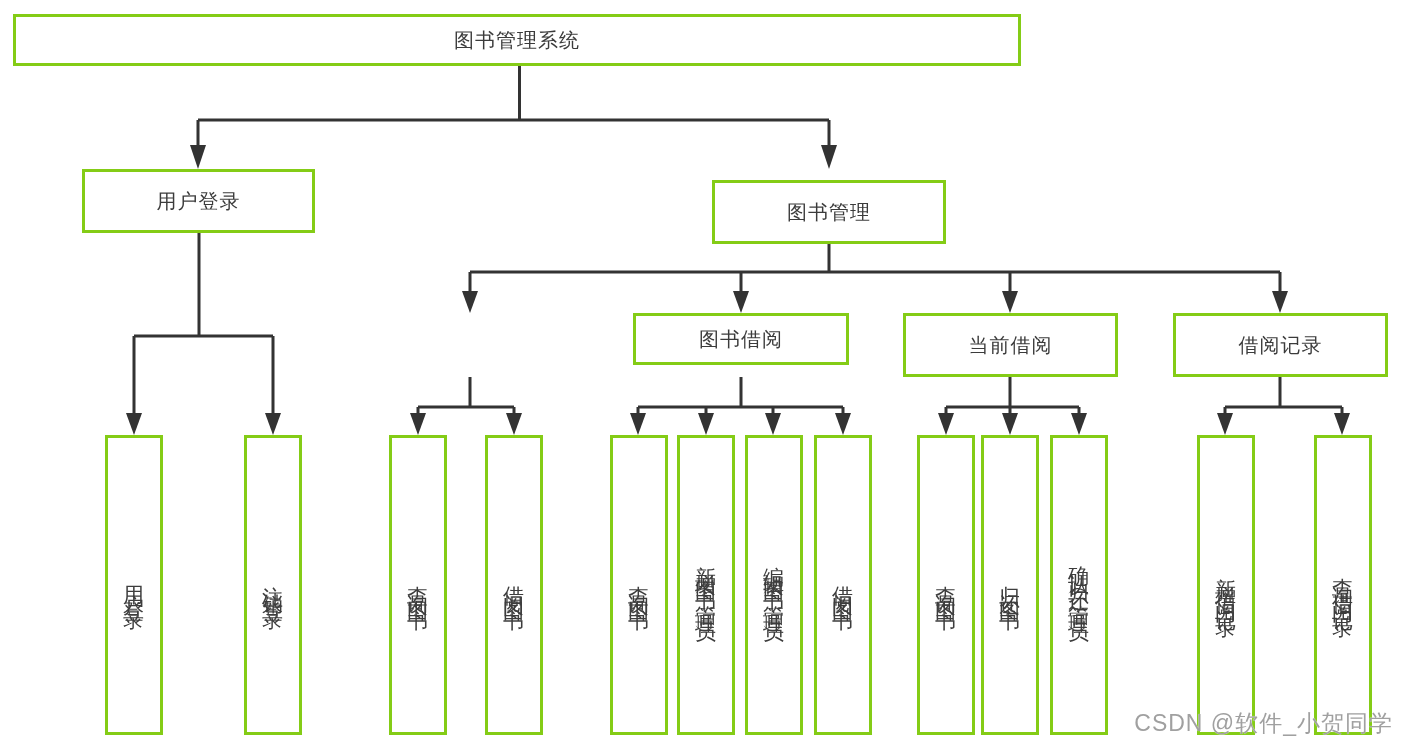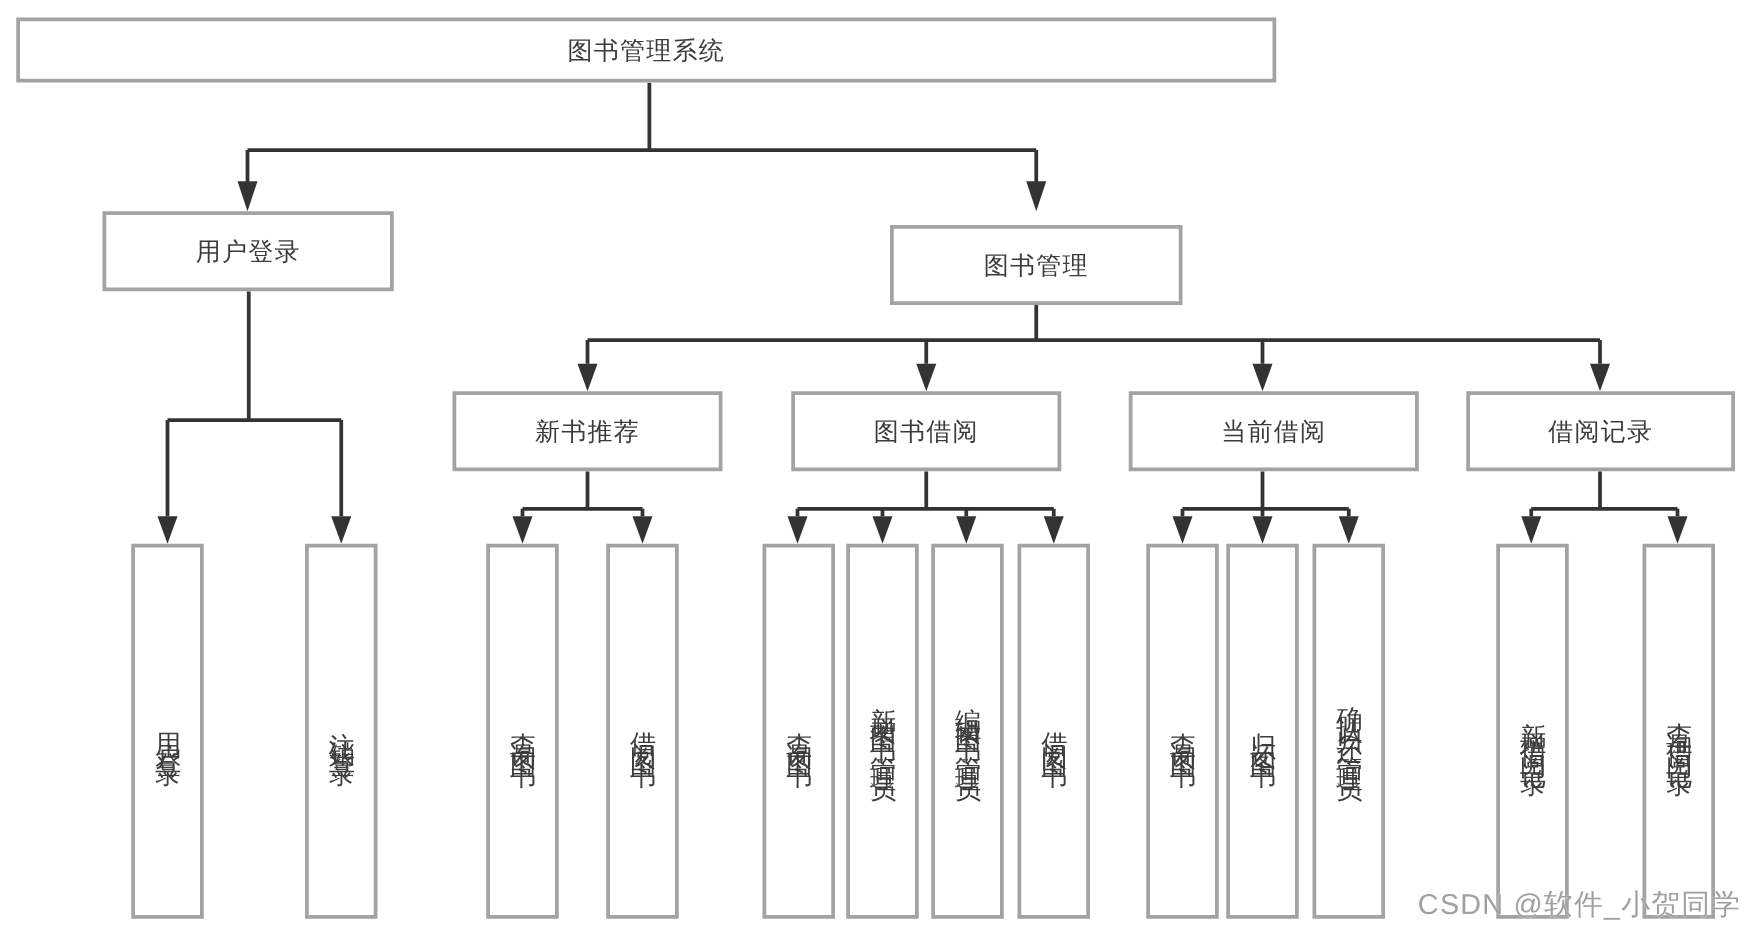--- a/index.html
+++ b/index.html
@@ -14,21 +14,21 @@
   }
   .connectors {
     position:absolute;
     left:0; top:0;
     width:1405px; height:747px;
     pointer-events:none;
   }
   .box {
     position:absolute;
     box-sizing:border-box;
-    border:3px solid #a3a3a3;
+    border:3px solid #84cc16;
     background:#ffffff;
     display:flex;
     align-items:center;
     justify-content:center;
   }
   .box span { white-space:nowrap; }
   .hbox span {
     font-size:20px;
     letter-spacing:1px;
     color:#3b3b3b;
@@ -104,27 +104,24 @@
     <span>图书管理系统</span>
   </div>
 
   <div class="box hbox" style="left:82px;top:169px;width:233px;height:64px">
     <span>用户登录</span>
   </div>
   <div class="box hbox" style="left:712px;top:180px;width:234px;height:64px">
     <span>图书管理</span>
   </div>
 
-  <div class="box hbox" style="left:362px;top:313px;width:216px;height:64px">
-    <span>新书推荐</span>
-  </div>
-  <div class="box hbox" style="left:633px;top:313px;width:216px;height:64px">
+  <div class="box hbox" style="left:633px;top:313px;width:216px;height:52px">
     <span>图书借阅</span>
   </div>
-  <div class="box hbox" style="left:903px;top:313px;width:232px;height:64px">
+  <div class="box hbox" style="left:903px;top:313px;width:215px;height:64px">
     <span>当前借阅</span>
   </div>
   <div class="box hbox" style="left:1173px;top:313px;width:215px;height:64px">
     <span>借阅记录</span>
   </div>
 
   <div class="box leaf" style="left:105px">
     <span>用户登录</span>
   </div>
   <div class="box leaf" style="left:244px">

